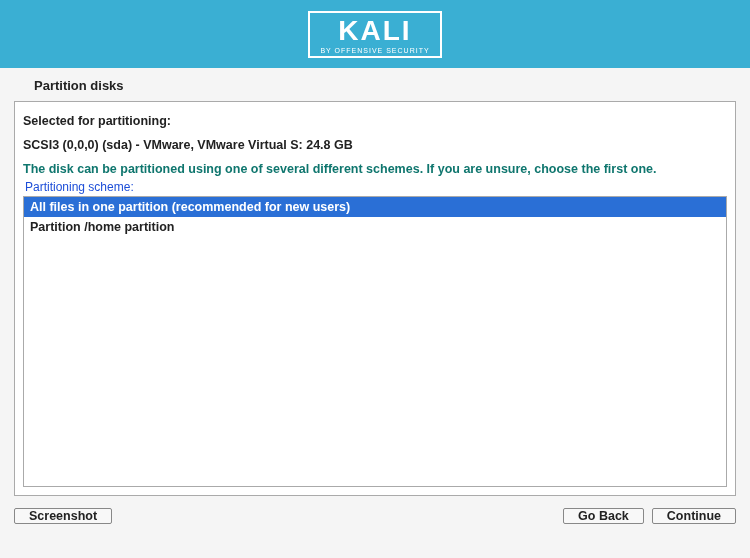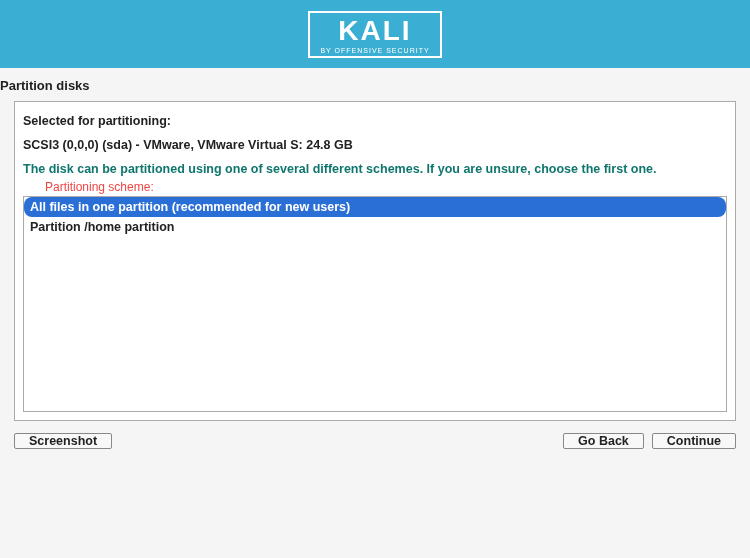--- a/index.html
+++ b/index.html
@@ -31,28 +31,28 @@
     }
     .logo-tagline {
       color: white;
       font-size: 7px;
       letter-spacing: 1px;
       margin-top: 2px;
     }
     .page-title {
       font-weight: bold;
       font-size: 13px;
-      padding: 10px 18px 8px 0;
+      padding: 10px 18px 8px 34px;
       color: #222;
     }
     .content-box {
       margin: 0 14px;
       border: 1px solid #aaa;
       background: white;
-      height: 320px;
+      height: 395px;
       padding: 12px 8px 8px 8px;
       display: flex;
       flex-direction: column;
     }
     .info-text {
       font-weight: bold;
       font-size: 12.5px;
       color: #222;
       margin-bottom: 10px;
     }
@@ -63,38 +63,36 @@
       margin-bottom: 10px;
     }
     .instruction-text {
       font-weight: bold;
       font-size: 12.5px;
       color: #0f766e;
       margin-bottom: 4px;
     }
     .field-label {
       font-size: 12px;
-      color: #ef4444;
+      color: #1d4ed8;
       margin-bottom: 2px;
       padding-left: 2px;
-      margin-left: 20px;
     }
     .options-list {
       border: 1px solid #aaa;
       flex: 1;
       background: white;
       overflow: auto;
     }
     .option-item {
       font-size: 12.5px;
       font-weight: bold;
       padding: 3px 6px;
       cursor: pointer;
       color: #222;
-      border-radius: 8px;
     }
     .option-item.selected {
       background: #2a6fd6;
       color: white;
     }
     .footer {
       display: flex;
       justify-content: space-between;
       padding: 12px 14px;
     }

